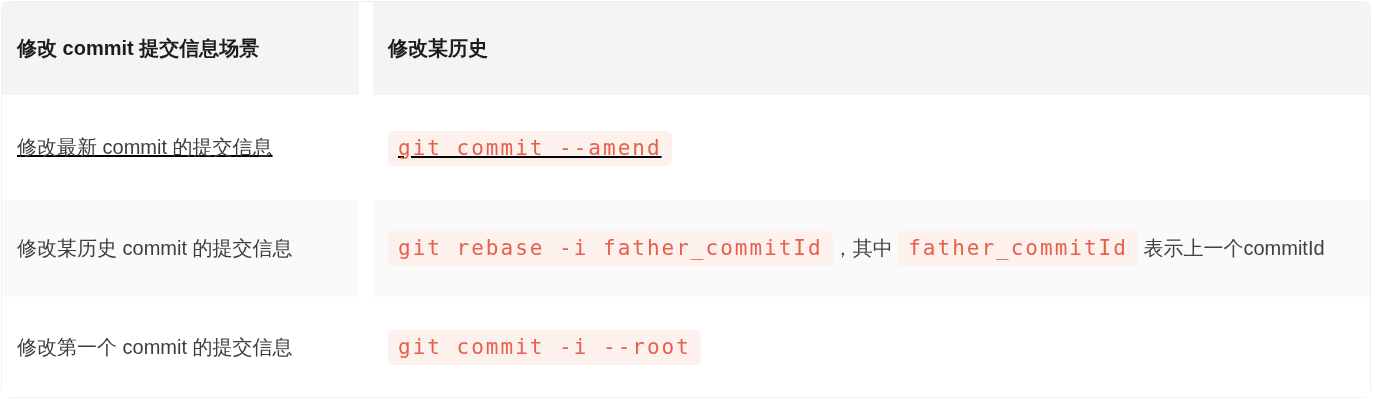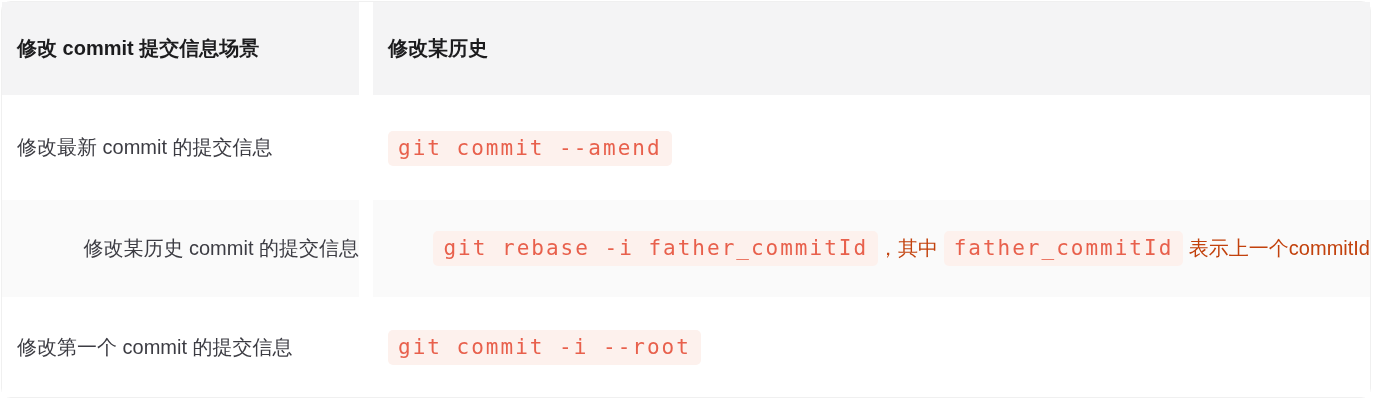--- a/index.html
+++ b/index.html
@@ -38,41 +38,41 @@
     width: 342px;
     border-right: 14px solid #ffffff;
   }
   .cmd-table thead tr { height: 93px; }
   .cmd-table thead th {
     background: #f4f4f5;
     font-size: 20px;
     font-weight: bold;
     color: #1c1c1e;
   }
-  .cmd-table tbody tr.row-1 { height: 105px; }
+  .cmd-table tbody tr.row-1 { height: 105px; text-decoration: underline; }
   .cmd-table tbody tr.row-2 { height: 97px; }
   .cmd-table tbody tr.row-3 { height: 100px; }
   .cmd-table tbody td {
     font-size: 20px;
     color: #3c3c43;
     background: #ffffff;
   }
-  .cmd-table tbody tr.alt td { background: #fafafa; text-align: right; }
+  .cmd-table tbody tr.alt td { background: #fafafa; }
   code.inline-code {
     font-family: "DejaVu Sans Mono", "Liberation Mono", monospace;
     font-size: 21px;
     letter-spacing: 2px;
     color: #e8604c;
     background: #fdf1ed;
     padding: 5px 10px 6px 10px;
     border-radius: 5px;
   }
   .cmd-text {
     font-size: 20px;
-    color: #c2410c;
+    color: #404040;
   }
 </style>
 </head>
 <body>
 
 <div class="card">
   <table class="cmd-table">
     <thead>
       <tr>
         <th>修改 commit 提交信息场景</th>

